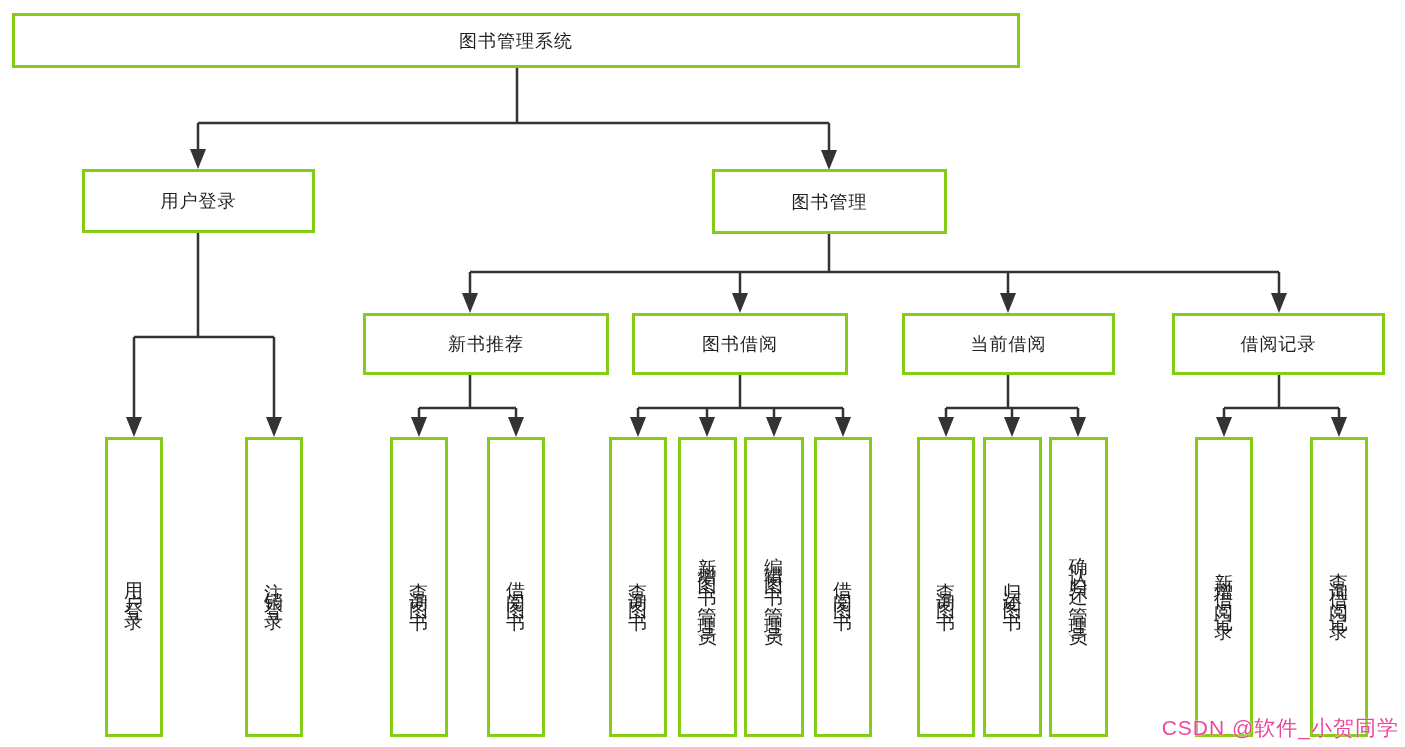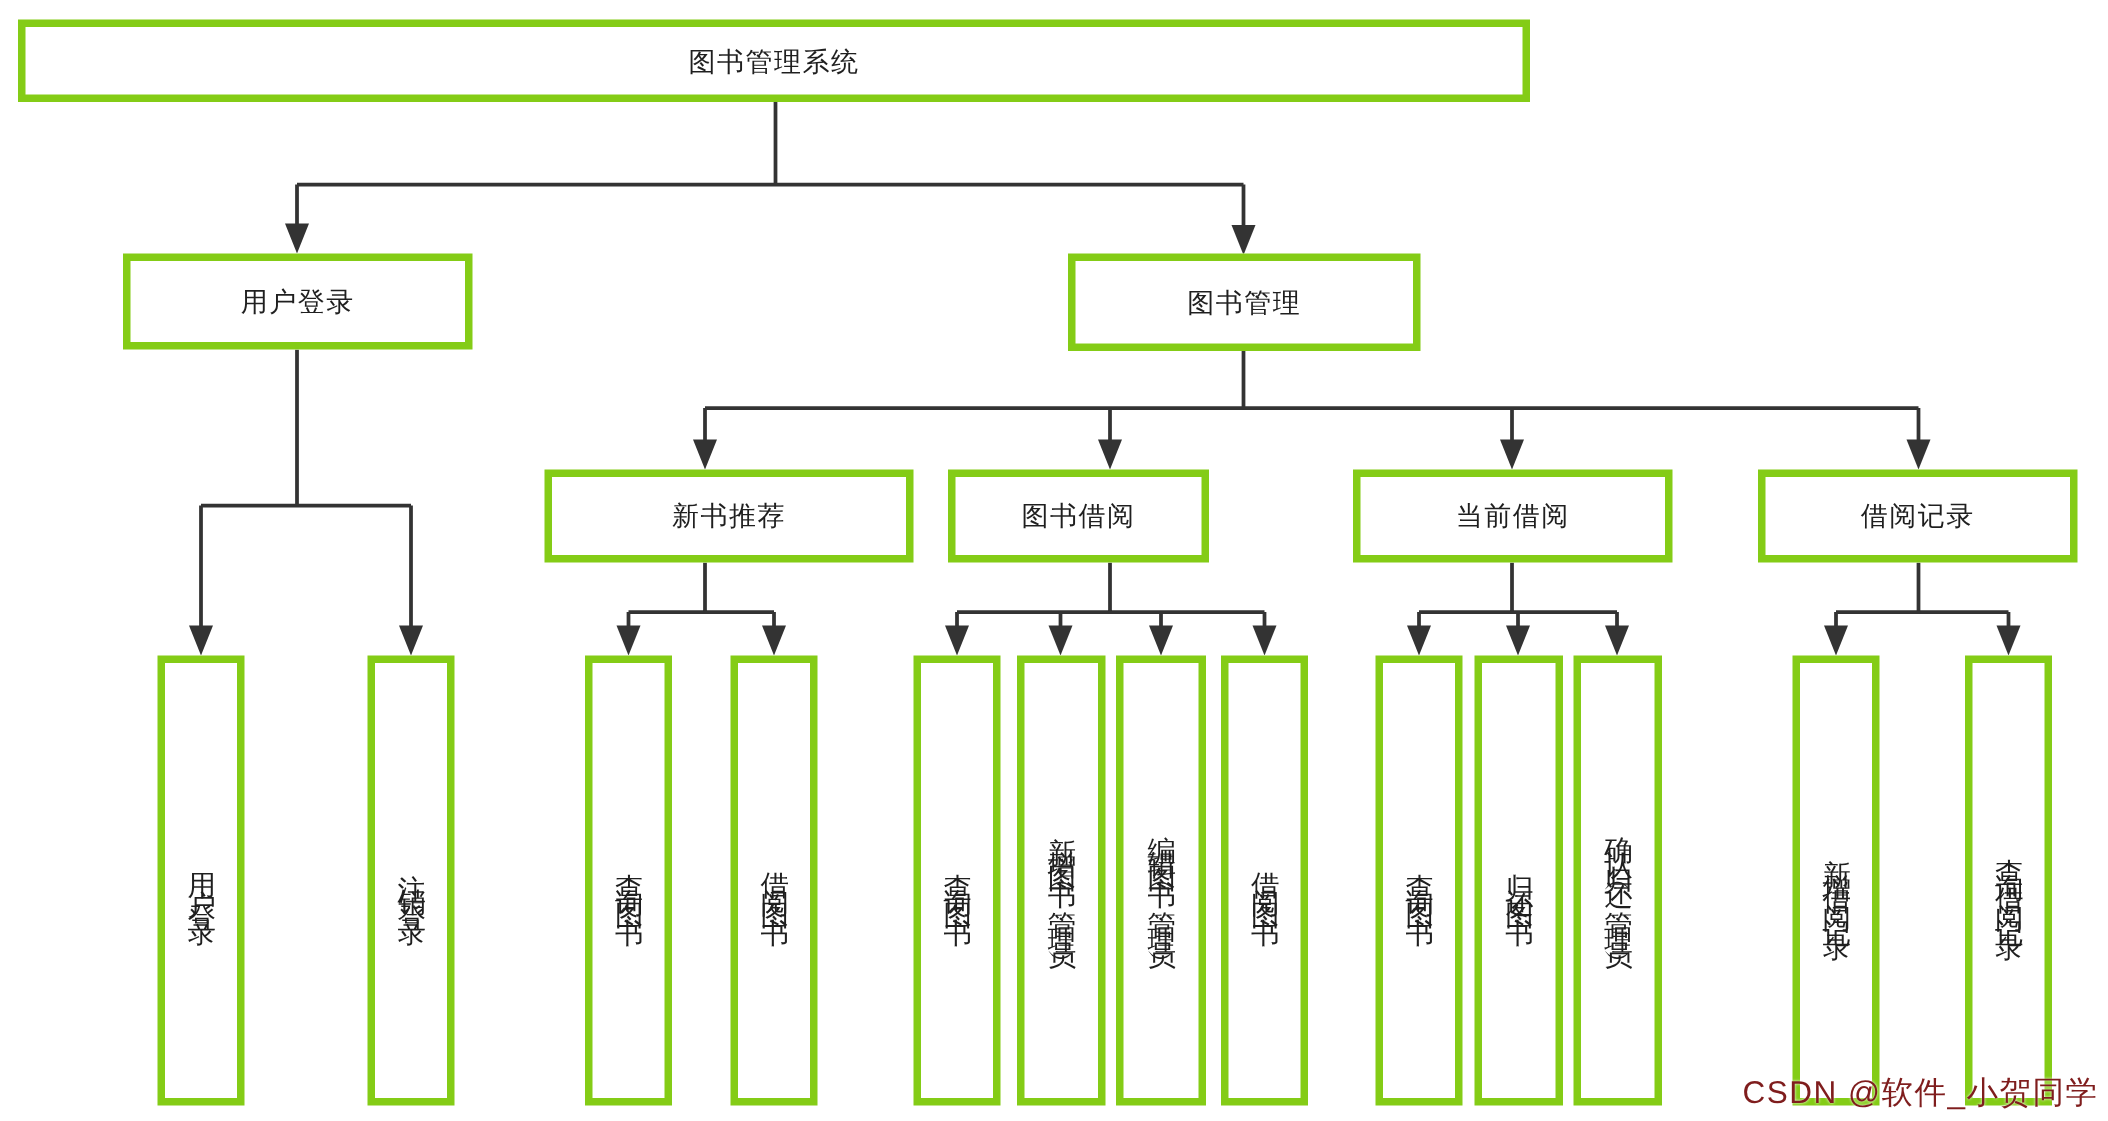--- a/index.html
+++ b/index.html
@@ -4,33 +4,33 @@
 <style>
   html,body{margin:0;padding:0;}
   body{
     width:1405px;height:747px;position:relative;background:#ffffff;overflow:hidden;
     font-family:"Liberation Sans", sans-serif;
   }
   .canvas{position:absolute;left:0;top:0;width:1405px;height:747px;}
   svg.connectors{position:absolute;left:0;top:0;}
   .box{
     position:absolute;box-sizing:border-box;background:#ffffff;
-    border:5px solid #84cc16;display:flex;align-items:center;justify-content:center;
+    border:3px solid #84cc16;display:flex;align-items:center;justify-content:center;
     color:#1f1f1f;
   }
   .node{font-size:18px;letter-spacing:1px;}
   .leaf{top:437px;width:58px;height:300px;}
   .leaf span{
     writing-mode:vertical-rl;text-orientation:mixed;
     font-size:19px;letter-spacing:10px;line-height:1;color:#1f1f1f;
     white-space:nowrap;
   }
   .watermark{
     position:absolute;top:714px;right:6px;
-    font-size:21px;color:#7f1d1d;letter-spacing:1px;
+    font-size:21px;color:#ec4899;letter-spacing:1px;
     text-shadow:0 0 2px #ffffff;
     pointer-events:none;white-space:nowrap;
   }
 </style>
 </head>
 <body>
 
 <div class="canvas">
 
   <svg class="connectors" width="1405" height="747" viewBox="0 0 1405 747">
@@ -80,21 +80,21 @@
   <div class="box node" style="left:82px;top:169px;width:233px;height:64px;">
     <span>用户登录</span>
   </div>
   <div class="box node" style="left:712px;top:169px;width:235px;height:65px;">
     <span>图书管理</span>
   </div>
 
   <div class="box node" style="left:363px;top:313px;width:246px;height:62px;">
     <span>新书推荐</span>
   </div>
-  <div class="box node" style="left:632px;top:313px;width:174px;height:62px;">
+  <div class="box node" style="left:632px;top:313px;width:216px;height:62px;">
     <span>图书借阅</span>
   </div>
   <div class="box node" style="left:1172px;top:313px;width:213px;height:62px;">
     <span>借阅记录</span>
   </div>
   <div class="box node" style="left:902px;top:313px;width:213px;height:62px;">
     <span>当前借阅</span>
   </div>
 
   <div class="box leaf" style="left:105px;">

